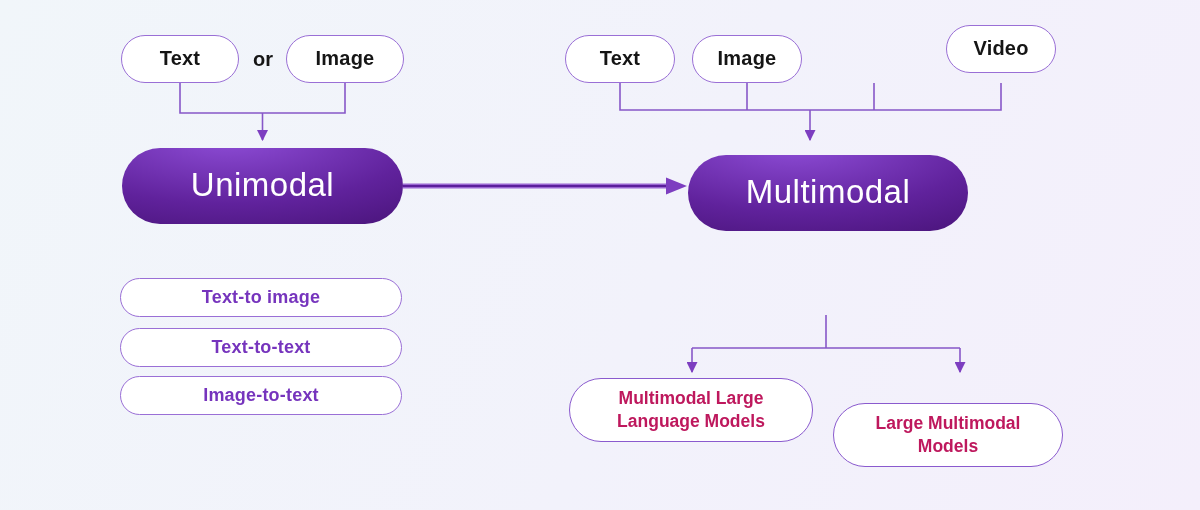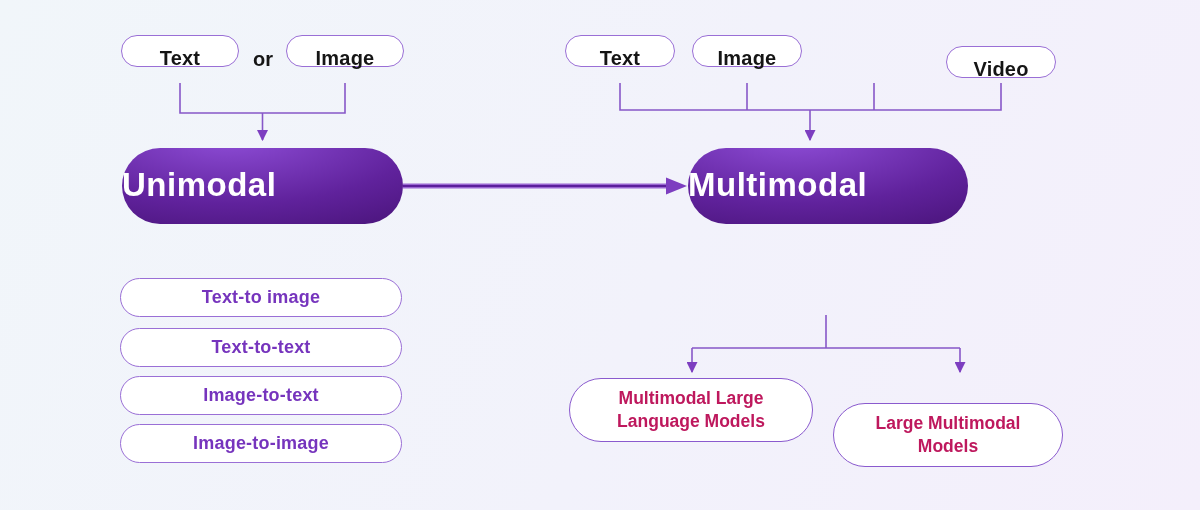--- a/index.html
+++ b/index.html
@@ -17,38 +17,39 @@
 
   .pill-sm {
     background: #ffffff;
     border: 1.5px solid #9a6fd6;
     border-radius: 24px;
     text-align: center;
     font-weight: bold;
     font-size: 20px;
     color: #151515;
     line-height: 45px;
-    height: 32px;
+    height: 48px;
     letter-spacing: 0.2px;
   }
   .or-label {
     font-weight: bold;
     font-size: 20px;
     color: #151515;
     text-align: center;
     line-height: 48px;
   }
   .node-big {
     border-radius: 38px;
     height: 76px;
     background: radial-gradient(ellipse 130% 170% at 38% -15%, #8f4ed8 0%, #60229c 52%, #3e0d69 100%);
     color: #ffffff;
-    font-weight: bold;
+    font-weight: normal;
     font-size: 33px;
     letter-spacing: 0.5px;
+    text-align: center;
     line-height: 74px;
   }
   .pill-mode {
     background: #ffffff;
     border: 1.5px solid #9a6fd6;
     border-radius: 20px;
     height: 39px;
     width: 282px;
     left: 120px;
     text-align: center;
@@ -100,27 +101,26 @@
     <path d="M692,348 V372" fill="none" stroke="#8757c8" stroke-width="1.6" marker-end="url(#arr)"></path>
     <path d="M960,348 V372" fill="none" stroke="#8757c8" stroke-width="1.6" marker-end="url(#arr)"></path>
   </svg>
 
   <div class="abs pill-sm" style="left:121px; top:35px; width:118px;">Text</div>
   <div class="abs or-label" style="left:244px; top:35px; width:38px;">or</div>
   <div class="abs pill-sm" style="left:286px; top:35px; width:118px;">Image</div>
 
   <div class="abs pill-sm" style="left:565px; top:35px; width:110px;">Text</div>
   <div class="abs pill-sm" style="left:692px; top:35px; width:110px;">Image</div>
-  <div class="abs pill-sm" style="left:946px; top:46px; width:110px;">Video</div>
+  <div class="abs pill-sm" style="left:946px; top:25px; width:110px;">Video</div>
 
   <div class="abs node-big" style="left:122px; top:148px; width:281px;">Unimodal</div>
-  <div class="abs node-big" style="left:688px; top:148px; width:280px;">Multimodal</div>
+  <div class="abs node-big" style="left:688px; top:155px; width:280px;">Multimodal</div>
 
   <div class="abs pill-mode" style="top:328px;">Text-to-text</div>
   <div class="abs pill-mode" style="top:278px;">Text-to image</div>
   <div class="abs pill-mode" style="top:376px;">Image-to-text</div>
-  <div class="abs pill-mode" style="top:424px;">Image-to-image</div>
 
 
   <div class="abs model-box" style="left:569px; top:378px; width:244px;">Multimodal Large Language Models</div>
   <div class="abs model-box" style="left:833px; top:378px; width:230px;margin-top:25px;">Large Multimodal Models</div>
 
 </div>
 
 </body></html>

